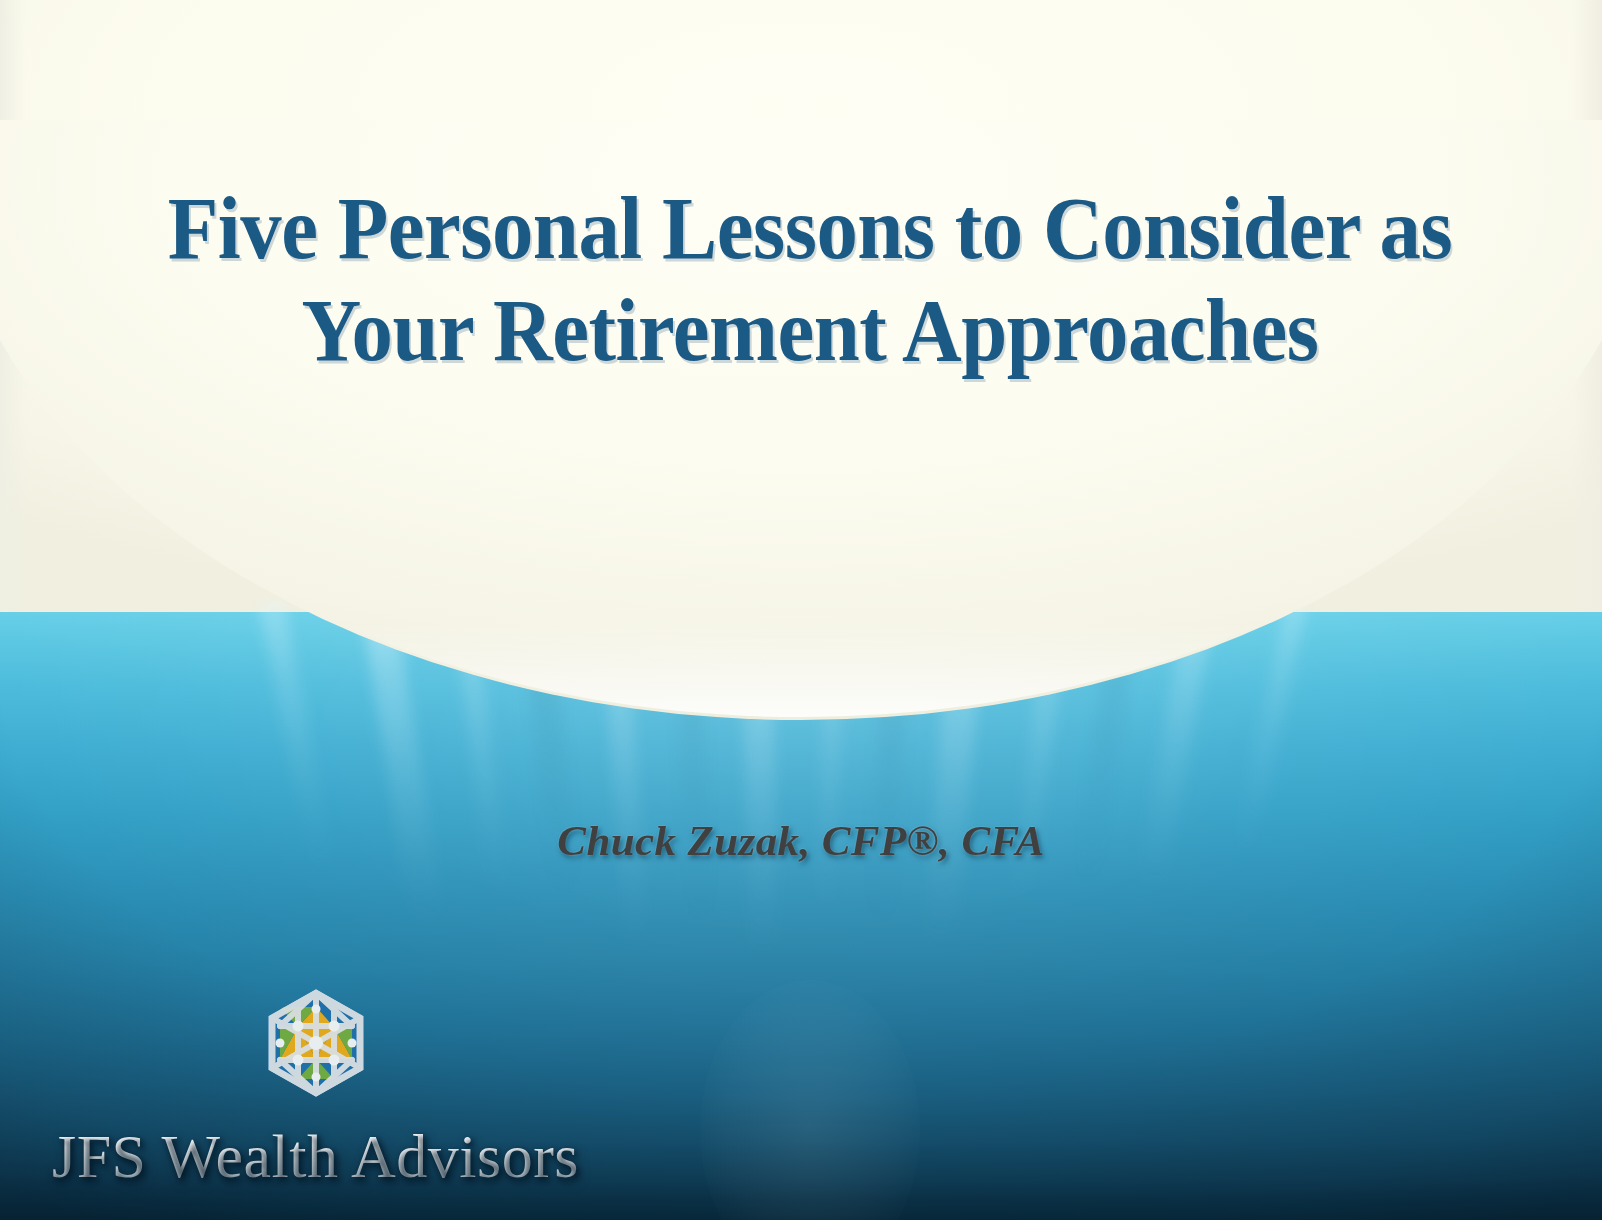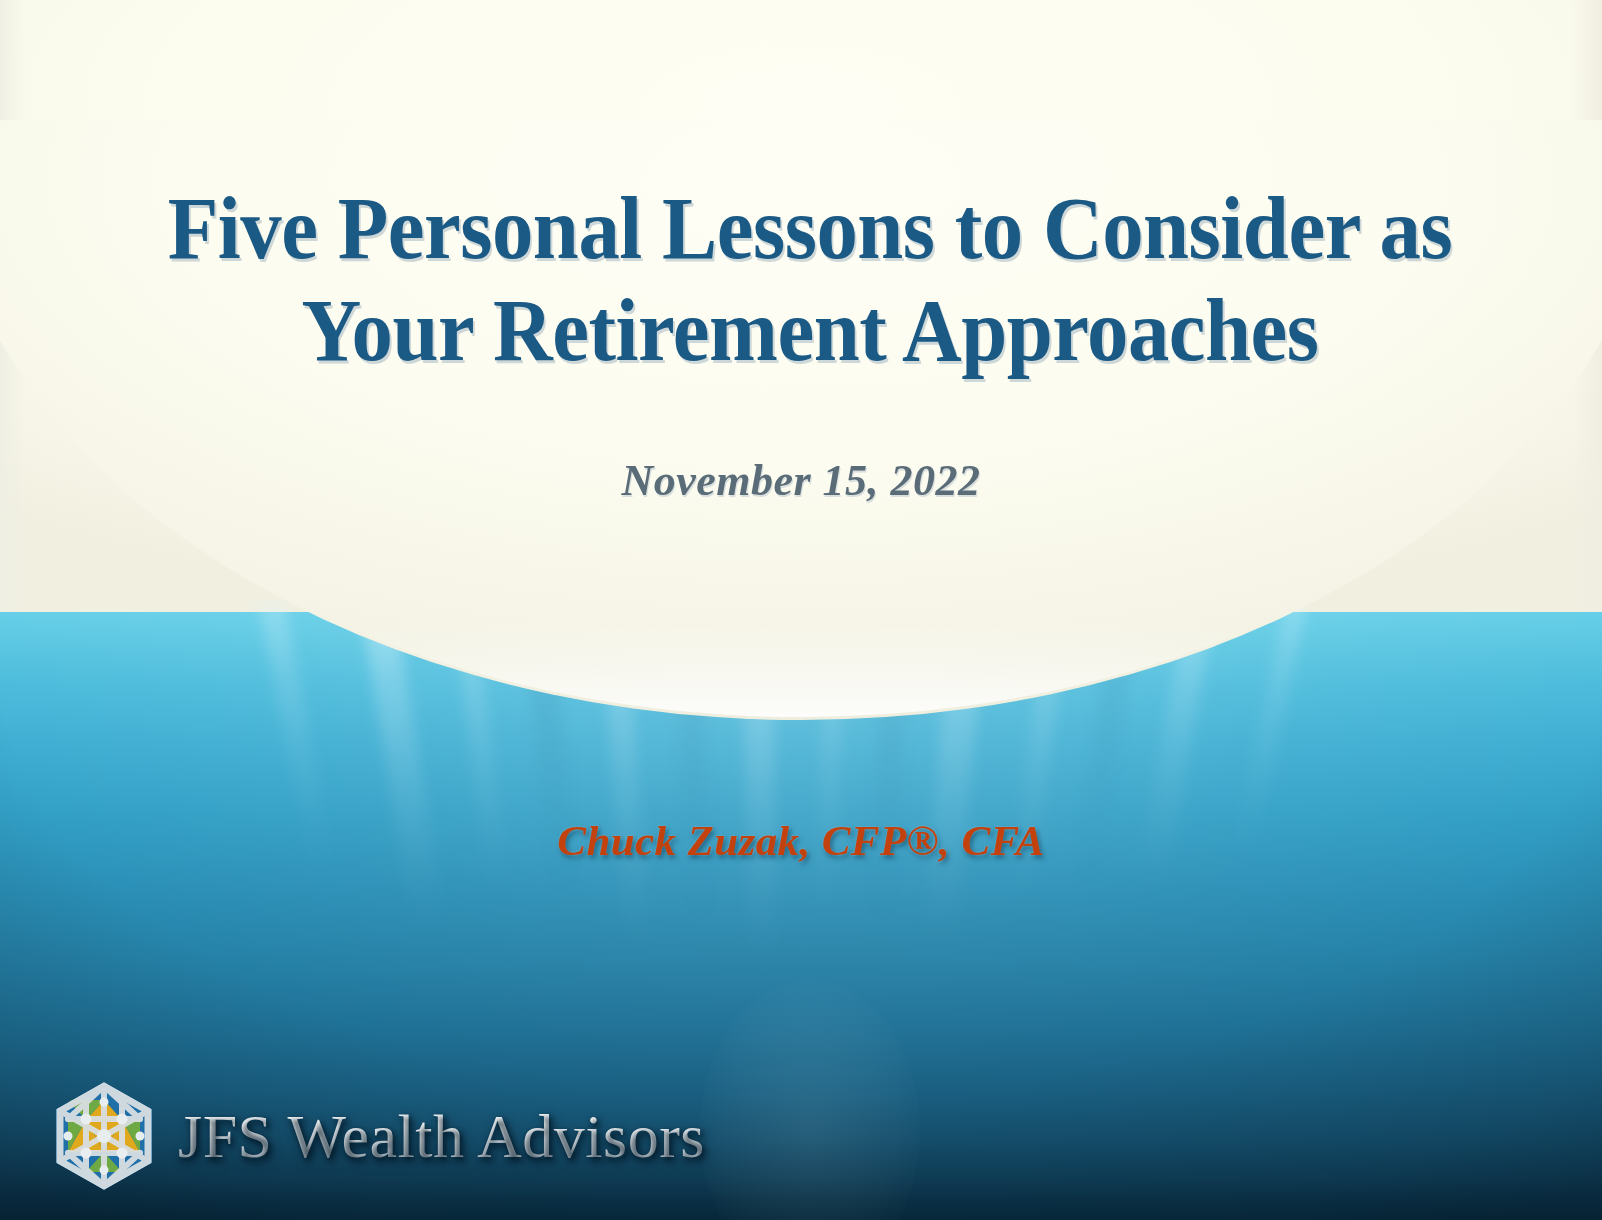--- a/index.html
+++ b/index.html
@@ -162,21 +162,21 @@
     text-shadow: 1px 2px 0px rgba(190,200,208,0.55);
   }
 
   
   .presenter {
     position: absolute;
     left: 0;
     width: 1602px;
     text-align: center;
     z-index: 7;
-    color: #c2410c;
+    color: #404040;
     font-style: italic;
     font-weight: bold;
     text-shadow: 2px 3px 5px rgba(8,50,75,0.55), 0 0 2px rgba(255,255,255,0.4);
   }
   .presenter-name {
     top: 816px;
     font-size: 43px;
     letter-spacing: 0.4px;
   }
   .presenter-role {
@@ -187,20 +187,21 @@
 
   
   .logo {
     position: absolute;
     left: 52px;
     bottom: 28px;
     display: flex;
     align-items: center;
     gap: 22px;
     z-index: 8;
+    flex-direction: column;
   }
   .logo-mark { width: 104px; height: 112px; display: block; }
   .logo-text {
     color: #E4E9EC;
     font-size: 62px;
     font-weight: normal;
     letter-spacing: 0.5px;
     text-shadow: 2px 3px 5px rgba(3,22,36,0.65);
     background: linear-gradient(to bottom, #FFFFFF 0%, #EEF2F4 38%, #B9C4CB 72%, #97A5AE 100%);
     -webkit-background-clip: text;
@@ -246,21 +247,20 @@
     <div class="arc-shadow"></div>
     <div class="arc-fill"></div>
     <div class="arc-rim"></div>
   </div>
 
   <div class="title-block">
     <span class="title-line">Five Personal Lessons to Consider as</span>
     <span class="title-line">Your Retirement Approaches</span>
   </div>
 
-  <div class="date-line">November 15, 2022</div>
 
   <div class="presenter presenter-name">Chuck Zuzak, CFP®, CFA</div>
 
   <div class="logo">
     <span class="logo-mark-wrap">
       <svg class="logo-mark" viewBox="0 0 104 112" xmlns="http://www.w3.org/2000/svg" aria-hidden="true">
         <defs>
           <clipPath id="hexclip">
             <polygon points="52,2 100,29 100,83 52,110 4,83 4,29"></polygon>
           </clipPath>

